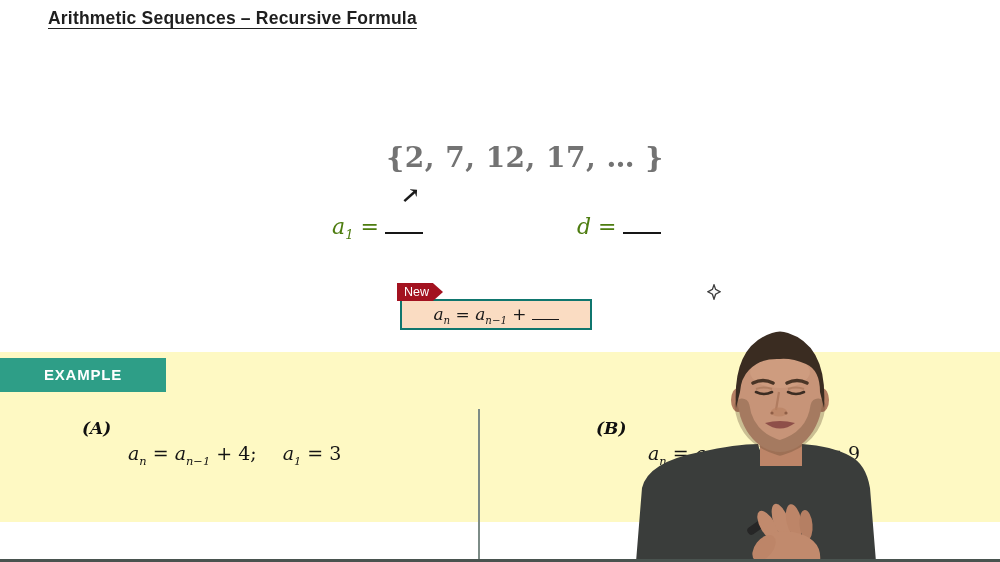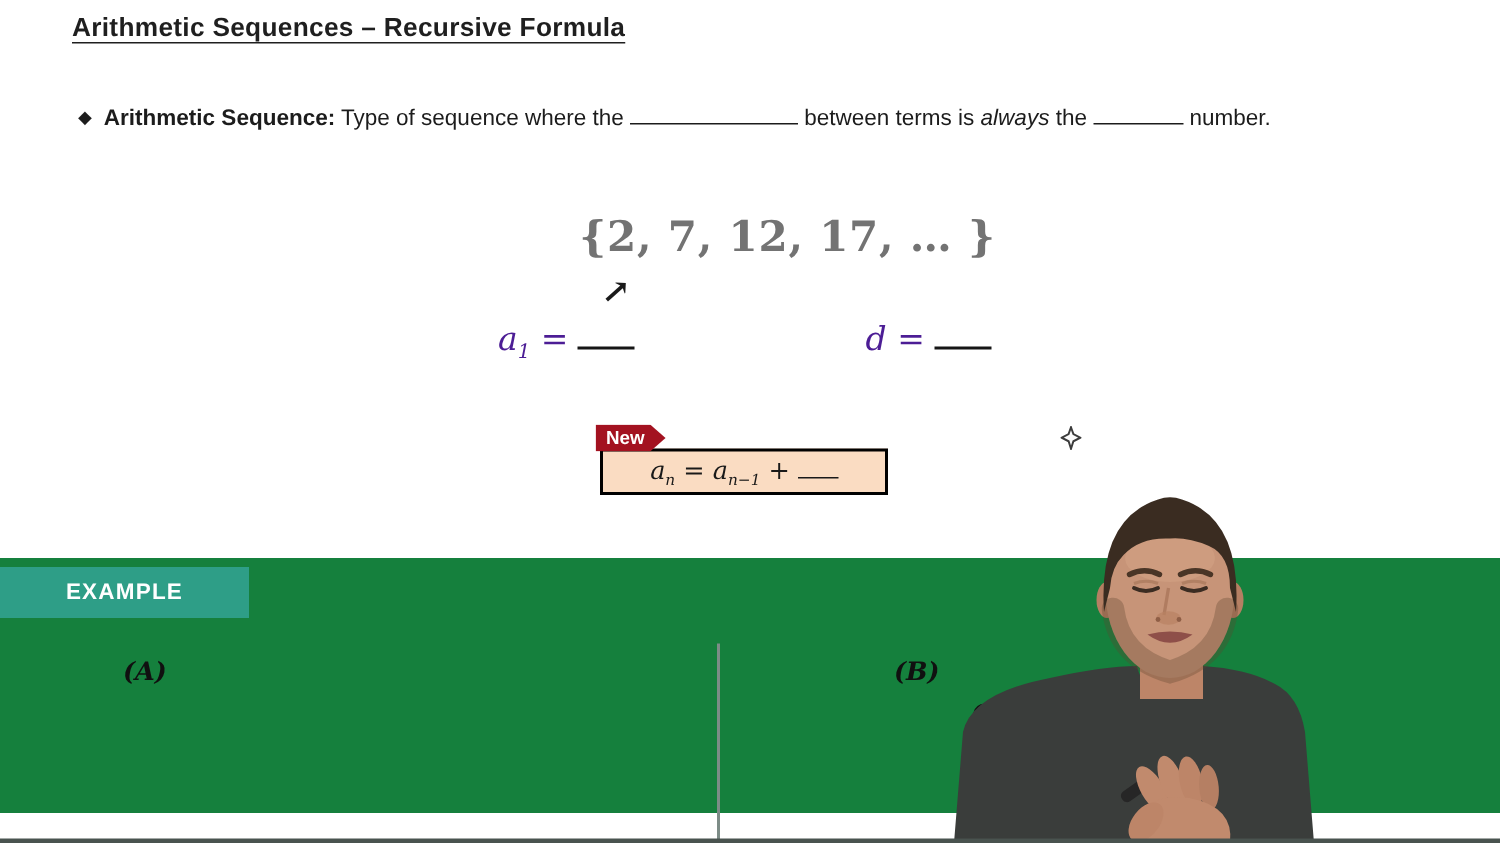--- a/index.html
+++ b/index.html
@@ -15,41 +15,41 @@
   .line1 { left:52px; top:69px; font-size:15px; width:920px; }
   .line2 { left:84px; top:104px; font-size:15px; width:860px; }
   .diamond { font-size:12px; margin-right:8px; position:relative; top:-1px; }
   .tri { font-size:11px; margin-right:8px; position:relative; top:-2px; }
   .blank { display:inline-block; border-bottom:1.6px solid #1c1c1c; height:13px; vertical-align:baseline; }
   .w112 { width:112px; } .w62 { width:60px; }
   .seq { left:360px; top:141px; width:330px; text-align:center; font-family:"DejaVu Serif",serif;
          font-weight:bold; font-size:28px; color:#737373; letter-spacing:.5px; }
   .seq-arrow { left:401px; top:181px; font-family:"DejaVu Serif",serif; font-weight:bold;
                font-size:23px; color:#1a1a1a; transform:rotate(3deg); }
-  .mathline { font-family:"DejaVu Serif",serif; font-size:22px; color:#4c1d95; }
+  .mathline { font-family:"DejaVu Serif",serif; font-size:22px; color:#4d7c0f; }
   .mathline i { font-style:italic; }
   .mathline sub, .mathf sub { font-size:.6em; font-style:italic; }
   .a1line { left:332px; top:214px; }
   .dline  { left:577px; top:214px; }
   .mblank { display:inline-block; border-bottom:2px solid #161616; width:38px; height:15px; margin-left:6px; }
 
   
   .fbox { left:400px; top:299px; width:188px; height:27px; background:#FADCC2;
-          border:2px solid #000000; text-align:center; line-height:26px; z-index:2; }
+          border:2px solid #0f766e; text-align:center; line-height:26px; z-index:2; }
   .mathf { font-family:"DejaVu Serif",serif; font-size:17px; color:#191919; }
   .fblank { display:inline-block; border-bottom:1.8px solid #191919; width:27px; height:11px; margin-left:5px; }
   .badge { left:397px; top:283px; z-index:3; background:#A31220; color:#ffffff;
-           font-size:12.5px; font-weight:bold; height:18px; line-height:18px;
+           font-size:12.5px; font-weight:normal; height:18px; line-height:18px;
            padding:0 14px 0 7px; clip-path:polygon(0 0,78% 0,100% 50%,78% 100%,0 100%); }
 
   
   .sparkle { left:707px; top:284px; z-index:4; }
 
   
-  .example { left:0; top:372px; width:1000px; height:170px; background:#15803d; }
+  .example { left:0; top:352px; width:1000px; height:170px; background:#fef9c3; }
   .banner { position:absolute; left:0; top:6px; width:166px; height:34px; background:#2E9E87;
             color:#ffffff; font-weight:bold; font-size:15px; letter-spacing:.8px;
             text-align:center; line-height:34px; }
   .prompt { position:absolute; left:178px; top:14px; font-size:15px; color:#1c1c1c; width:700px; }
   .vdiv { position:absolute; left:478px; top:57px; width:2px; height:150px; background:#7D8C87; }
   .plabel { position:absolute; font-family:"DejaVu Serif",serif; font-weight:bold; font-style:italic;
             font-size:17px; color:#101010; }
   .pformula { position:absolute; font-family:"DejaVu Serif",serif; font-size:19px; color:#141414; }
   .pformula i { font-style:italic; }
   .pformula sub { font-size:.6em; font-style:italic; }
@@ -61,30 +61,20 @@
   .person { left:608px; top:320px; z-index:5; }
   .bottombar { left:0; top:559px; width:1000px; height:3px; background:#49534F; z-index:6; }
 </style>
 </head>
 <body>
 
 <div class="stage">
 
   <div class="abs title">Arithmetic Sequences – Recursive Formula</div>
 
-  <div class="abs line1">
-    <span class="diamond">◆</span><b>Arithmetic Sequence:</b>
-    <span>Type of sequence where the</span>
-    <span class="blank w112"></span>
-    <span>between terms is</span>
-    <i>always</i>
-    <span>the</span>
-    <span class="blank w62"></span>
-    <span>number.</span>
-  </div>
 
 
   <div class="abs seq">{2, 7, 12, 17, … }</div>
   <div class="abs seq-arrow">↗</div>
 
   <div class="abs mathline a1line">
     <i>a</i><sub>1</sub>
     <span>=</span><span class="mblank"></span>
   </div>
 
@@ -105,20 +95,27 @@
 
   <svg class="abs sparkle" width="14" height="16" viewBox="0 0 14 16">
     <path d="M7,0.8 L8.6,5.4 L13.2,7.8 L8.6,10.2 L7,15.2 L5.4,10.2 L0.8,7.8 L5.4,5.4 Z" fill="#fbfbfb" stroke="#3c3c3c" stroke-width="1.3"></path>
   </svg>
 
   <div class="abs example">
     <div class="banner">EXAMPLE</div>
     <div class="vdiv"></div>
 
     <div class="plabel la">(A)</div>
+    <div class="pformula fa">
+      <i>a</i><sub>n</sub>
+      <span>=</span>
+      <i>a</i><sub>n−1</sub>
+      <span>+ 4;</span><i class="gap">a</i><sub>1</sub>
+      <span>= 3</span>
+    </div>
 
     <div class="plabel lb">(B)</div>
     <div class="pformula fbL">
       <i>a</i><sub>n</sub>
       <span>=</span>
       <i>a</i>
     </div>
     <div class="pformula fbR">= 9</div>
   </div>
 

